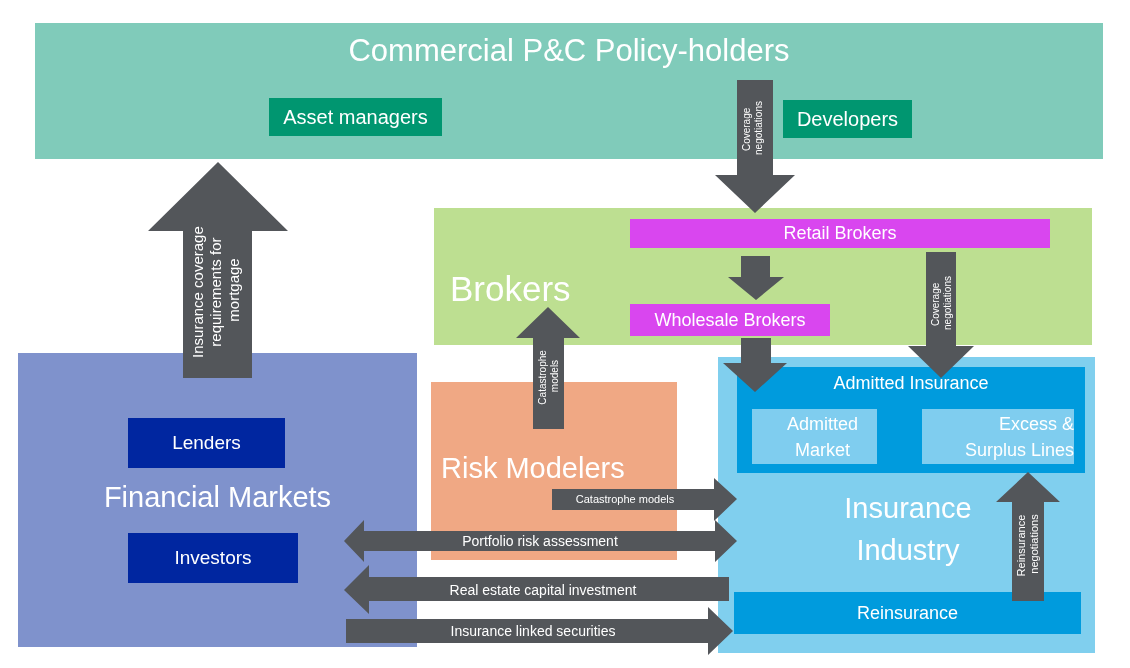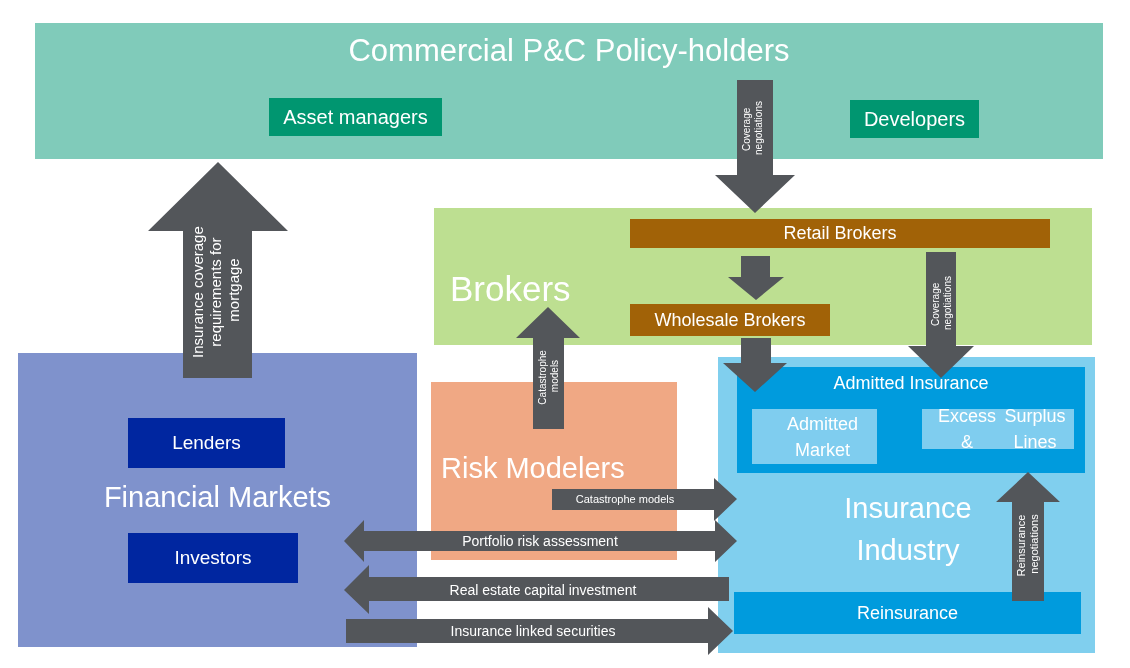--- a/index.html
+++ b/index.html
@@ -8,21 +8,21 @@
   .box { position:absolute; box-sizing:border-box; }
   .center { display:flex; align-items:center; justify-content:center; text-align:center; }
   .title { font-weight:normal; }
 
   #policyholders { left:35px; top:23px; width:1068px; height:136px; background:#80CBBA; }
   #ph-title { position:absolute; left:0; right:0; top:10px; text-align:center; font-size:31px; }
   .teal-btn { background:#009670; font-size:20px; }
 
   #brokers { left:434px; top:208px; width:658px; height:137px; background:#BDDF91; }
   #brokers-title { position:absolute; left:16px; top:52px; font-size:35px;margin-top:9px; }
-  .green-btn { background:#a16207; font-size:18px; }
+  .green-btn { background:#d946ef; font-size:18px; }
 
   #financial { left:18px; top:353px; width:399px; height:294px; background:#7F92CC; }
   #fin-title { position:absolute; left:0; right:0; top:128px; text-align:center; font-size:29px; }
   .navy-btn { background:#0026A0; font-size:19px; }
 
   #riskmodelers { left:431px; top:382px; width:246px; height:178px; background:#F0A884; }
   #rm-title { position:absolute; left:10px; top:70px; font-size:29px; }
 
   #insurance { left:718px; top:357px; width:377px; height:296px; background:#80CFEE; }
   #ins-title { position:absolute; left:90px; top:130px; width:200px; text-align:center; font-size:29px; line-height:42px; }
@@ -34,21 +34,21 @@
   svg#arrows { position:absolute; left:0; top:0; width:1130px; height:668px; }
   .arrow { fill:#53565A; }
   .arrow-text { fill:#ffffff; font-family:"Liberation Sans", "DejaVu Sans", sans-serif; }
 </style>
 </head>
 <body>
 
 <div class="box" id="policyholders">
   <div id="ph-title" class="title">Commercial P&amp;C Policy-holders</div>
   <div class="box center teal-btn" style="left:234px;top:75px;width:173px;height:38px;">Asset managers</div>
-  <div class="box center teal-btn" style="left:815px;top:77px;width:129px;height:38px;">Developers</div>
+  <div class="box center teal-btn" style="left:748px;top:77px;width:129px;height:38px;">Developers</div>
 </div>
 
 <div class="box" id="brokers">
   <div id="brokers-title" class="title">Brokers</div>
   <div class="box center green-btn" style="left:196px;top:11px;width:420px;height:29px;">Retail Brokers</div>
   <div class="box center green-btn" style="left:196px;top:96px;width:200px;height:32px;">Wholesale Brokers</div>
 </div>
 
 <div class="box" id="financial">
   <div id="fin-title" class="title">Financial Markets</div>
@@ -60,21 +60,21 @@
   <div id="rm-title" class="title">Risk Modelers</div>
 </div>
 
 <div class="box" id="insurance">
   <div id="primary">
     <div id="primary-title">Admitted Insurance</div>
     <div class="box center light-blue-btn" style="left:15px;top:42px;width:125px;height:55px;flex-direction:column;">
       <span>Admitted</span>
       <span>Market</span>
     </div>
-    <div class="box center light-blue-btn" style="left:185px;top:42px;width:152px;height:40px;">
+    <div class="box center light-blue-btn" style="left:185px;top:42px;width:152px;height:55px;flex-direction:column;align-items:flex-end;">
       <span>Excess &amp;</span>
       <span>Surplus Lines</span>
     </div>
   </div>
   <div id="ins-title" class="title">
     <div>Insurance</div>
     <div>Industry</div>
   </div>
   <div id="reinsurance" class="center">Reinsurance</div>
 </div>

